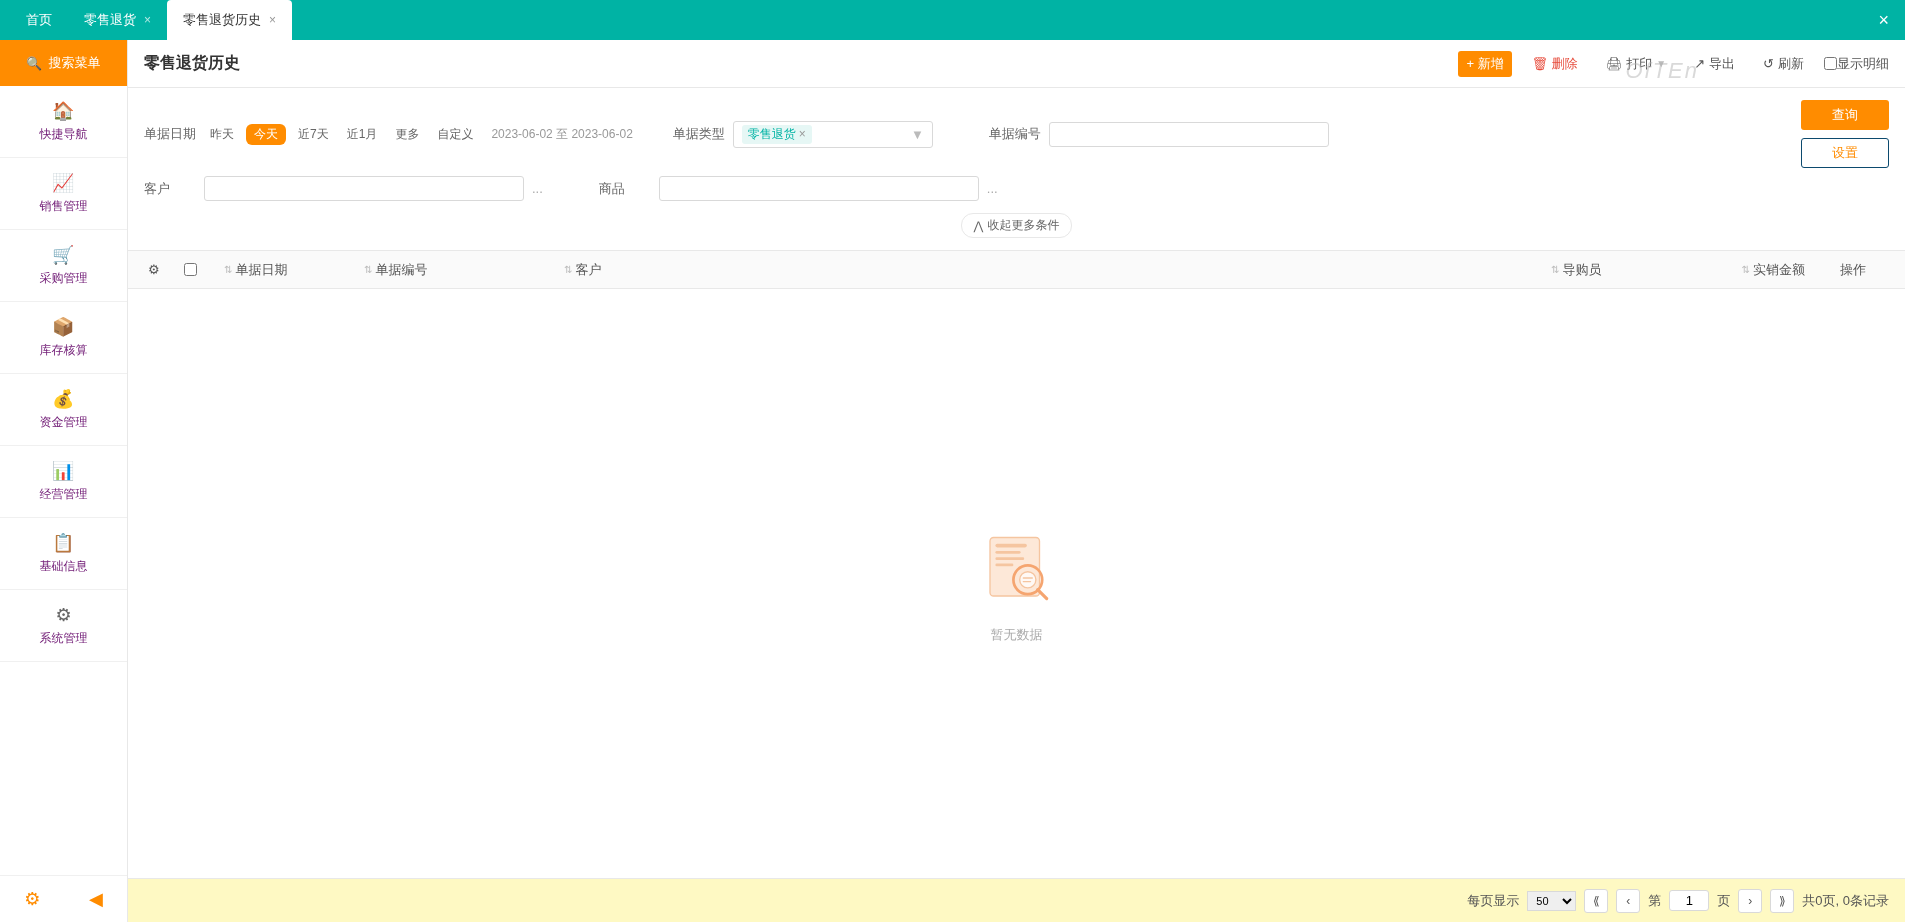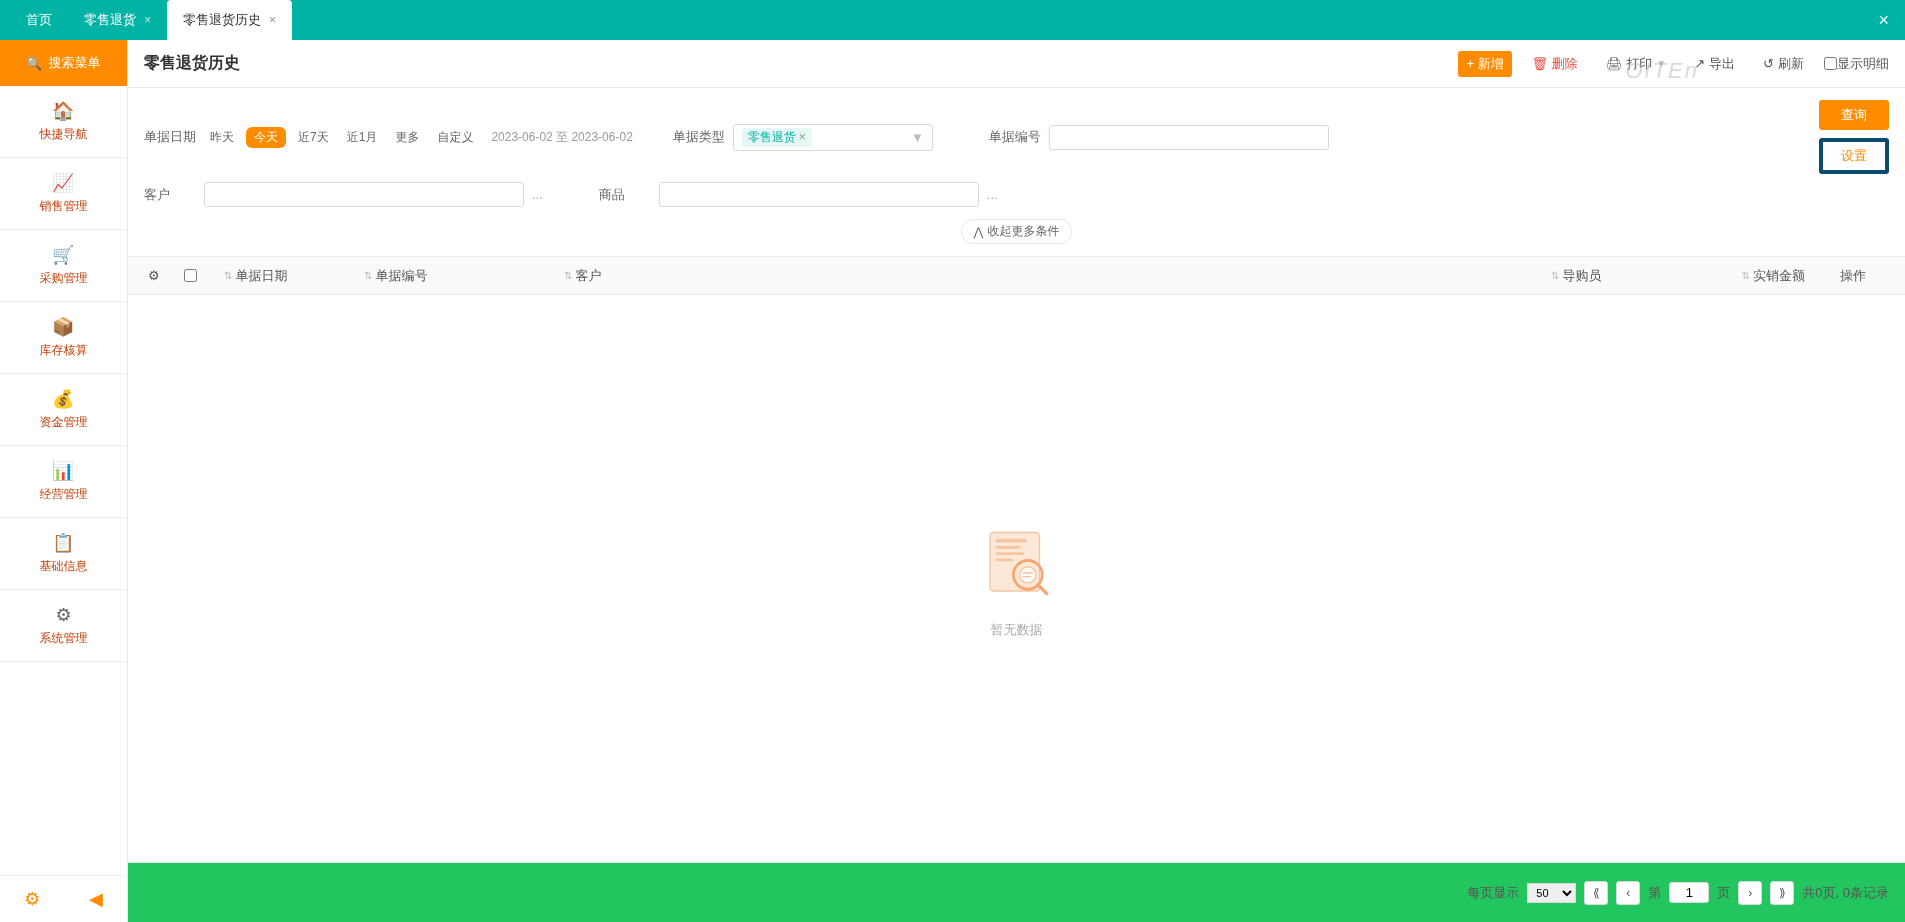--- a/index.html
+++ b/index.html
@@ -85,21 +85,21 @@
       gap: 4px;
       cursor: pointer;
       border-bottom: 1px solid #f0f0f0;
     }
     .sidebar-item .icon {
       font-size: 18px;
       color: #666;
     }
     .sidebar-item .label {
       font-size: 12px;
-      color: #c2410c;
+      color: #701a75;
     }
     .sidebar-bottom {
       margin-top: auto;
       display: flex;
       justify-content: space-around;
       align-items: center;
       padding: 12px 0;
       border-top: 1px solid #f0f0f0;
     }
     .sidebar-bottom .icon-btn {
@@ -157,22 +157,22 @@
       color: #fff;
       border: none;
       padding: 6px 18px;
       border-radius: 3px;
       font-size: 13px;
       cursor: pointer;
     }
     .btn-setting {
       background: #fff;
       color: #ff8c00;
-      border: 4px solid #0c4a6e;
-      padding: 5px 18px;
+      border: 1px solid #0c4a6e;
+      padding: 5px 30px;
       border-radius: 3px;
       font-size: 13px;
       cursor: pointer;
     }
     .show-detail-checkbox {
       display: flex;
       align-items: center;
       font-size: 13px;
       color: #555;
     }
@@ -336,23 +336,23 @@
       width: 90px;
       height: 90px;
     }
     .empty-text {
       font-size: 13px;
       color: #aaa;
     }
 
     
     .pagination {
-      height: 60px;
+      height: 44px;
       border-top: 1px solid #e8e8e8;
-      background: #22c55e;
+      background: #fef9c3;
       display: flex;
       align-items: center;
       justify-content: flex-end;
       padding: 0 16px;
       gap: 8px;
       font-size: 13px;
       color: #555;
     }
     .pagination select {
       border: 1px solid #d9d9d9;

